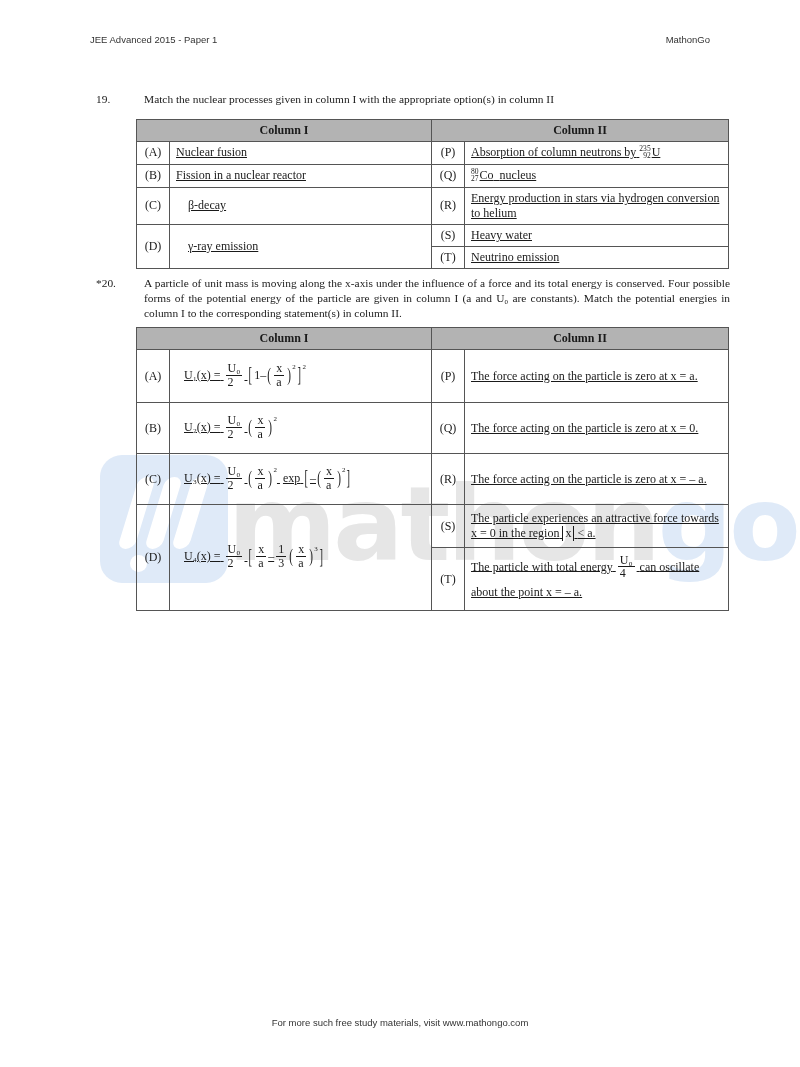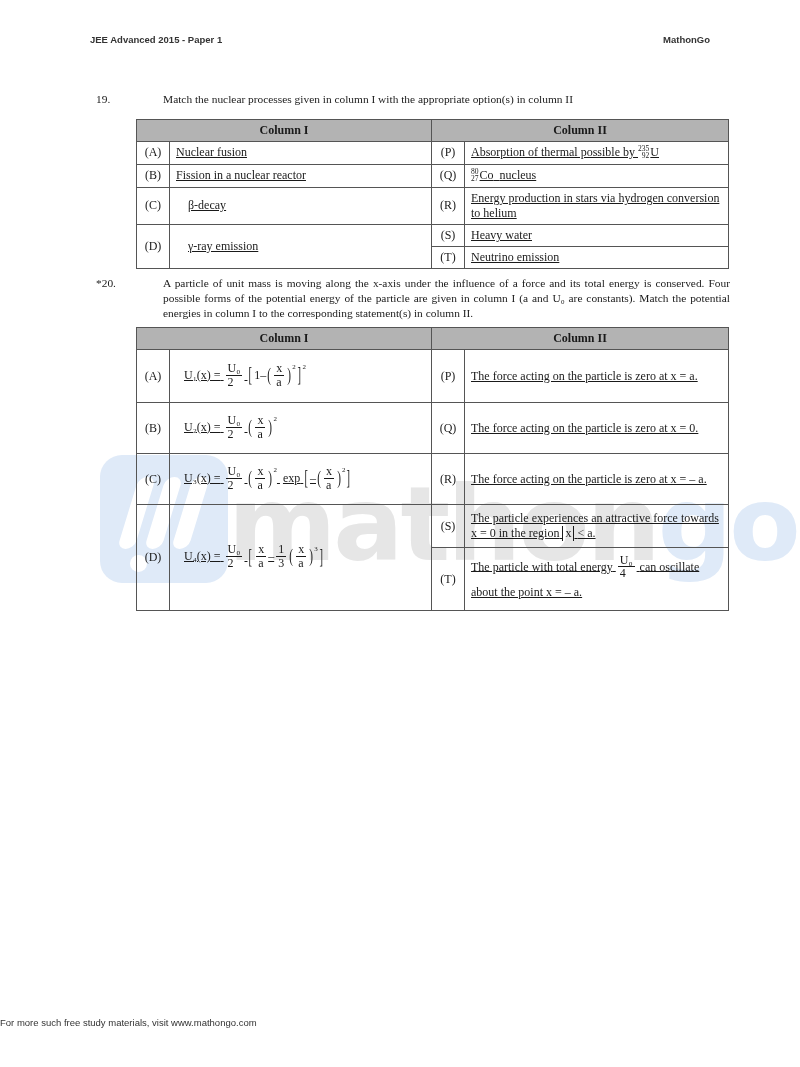--- a/index.html
+++ b/index.html
@@ -19,30 +19,30 @@
     transform:skewX(-17deg);display:block;}
   .wm-sq i.s1{left:28px;} .wm-sq i.s2{left:55px;} .wm-sq i.s3{left:82px;}
   .wm-sq b{position:absolute;left:30px;top:100px;width:17px;height:17px;border-radius:50%;
     background:#fff;display:block;}
   .wm-text{position:absolute;left:128px;top:22px;font-family:"DejaVu Sans", sans-serif;
     font-size:104px;font-weight:bold;letter-spacing:-3px;color:#e6e6e6;line-height:1;}
   .wm-text .blue{color:#dfeaf8;}
 
   
   .hdr{position:absolute;top:34px;left:0;width:800px;height:16px;
-    font-family:"Liberation Sans", sans-serif;font-size:9.5px;font-weight:bold;color:#333;}
+    font-family:"Liberation Sans", sans-serif;font-size:9.5px;font-weight:normal;color:#333;}
   .hdr .left{position:absolute;left:90px;top:0;}
   .hdr .right{position:absolute;right:90px;top:0;}
-  .ftr{position:absolute;top:1017px;left:0;width:800px;
+  .ftr{position:absolute;top:1017px;left:0;width:800px;text-align:center;
     font-family:"Liberation Sans", sans-serif;font-size:9.5px;color:#333;}
 
   
   .q{position:absolute;font-size:11.4px;line-height:1.32;}
   .q .num{position:absolute;left:0;top:0;width:48px;}
-  .q .body{margin-left:67px;text-align:justify;}
+  .q .body{margin-left:48px;text-align:justify;}
   #q19{left:96px;top:92px;width:634px;}
   #q20{left:96px;top:276px;width:634px;}
 
   
   table.mt{position:absolute;border-collapse:collapse;table-layout:fixed;
     font-size:12px;background:transparent;z-index:2;}
   table.mt td,table.mt th{border:1px solid #555;padding:3px 6px;vertical-align:middle;}
   table.mt th{background:#b3b3b3;text-align:center;font-weight:bold;padding:3px 0;}
   td.lbl{text-align:center;padding:3px 2px;}
   td.ct{line-height:1.25;text-decoration:underline;}
@@ -102,21 +102,21 @@
       </colgroup>
     <tbody>
         <tr>
       <th colspan="2">Column I</th>
       <th colspan="2">Column II</th>
     </tr>
     <tr>
       <td class="lbl">(A)</td>
       <td class="ct">Nuclear fusion</td>
       <td class="lbl">(P)</td>
-      <td class="ct"><span>Absorption of thermal possible by</span> <span class="m"><span class="iso"><span>235</span><span>92</span></span><span>U</span></span></td>
+      <td class="ct"><span>Absorption of column neutrons by</span> <span class="m"><span class="iso"><span>235</span><span>92</span></span><span>U</span></span></td>
     </tr>
     <tr>
       <td class="lbl">(B)</td>
       <td class="ct">Fission in a nuclear reactor</td>
       <td class="lbl">(Q)</td>
       <td class="ct"><span class="m"><span class="iso"><span>80</span><span>27</span></span><span>Co</span></span> &nbsp;<span>nucleus</span></td>
     </tr>
     <tr>
       <td class="lbl">(C)</td>
       <td class="ct" style="padding-left:18px">β-decay</td>

